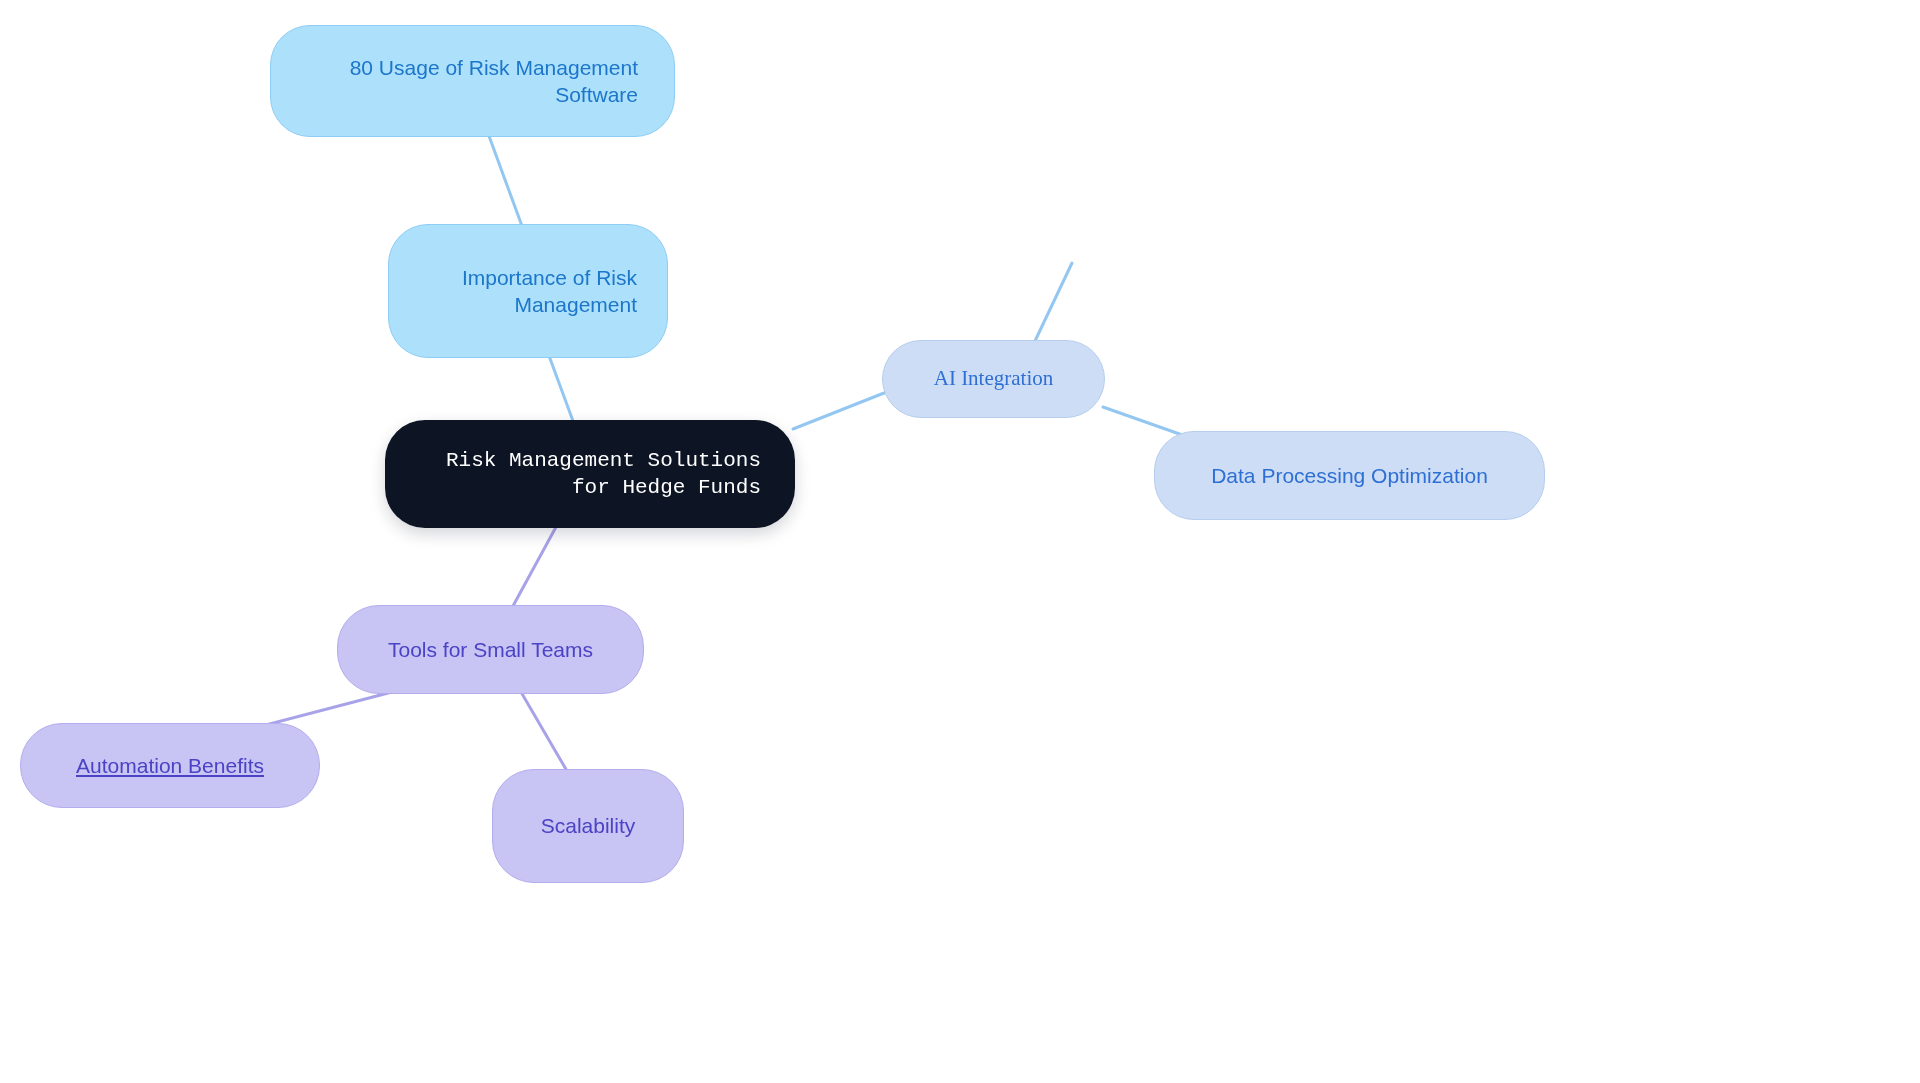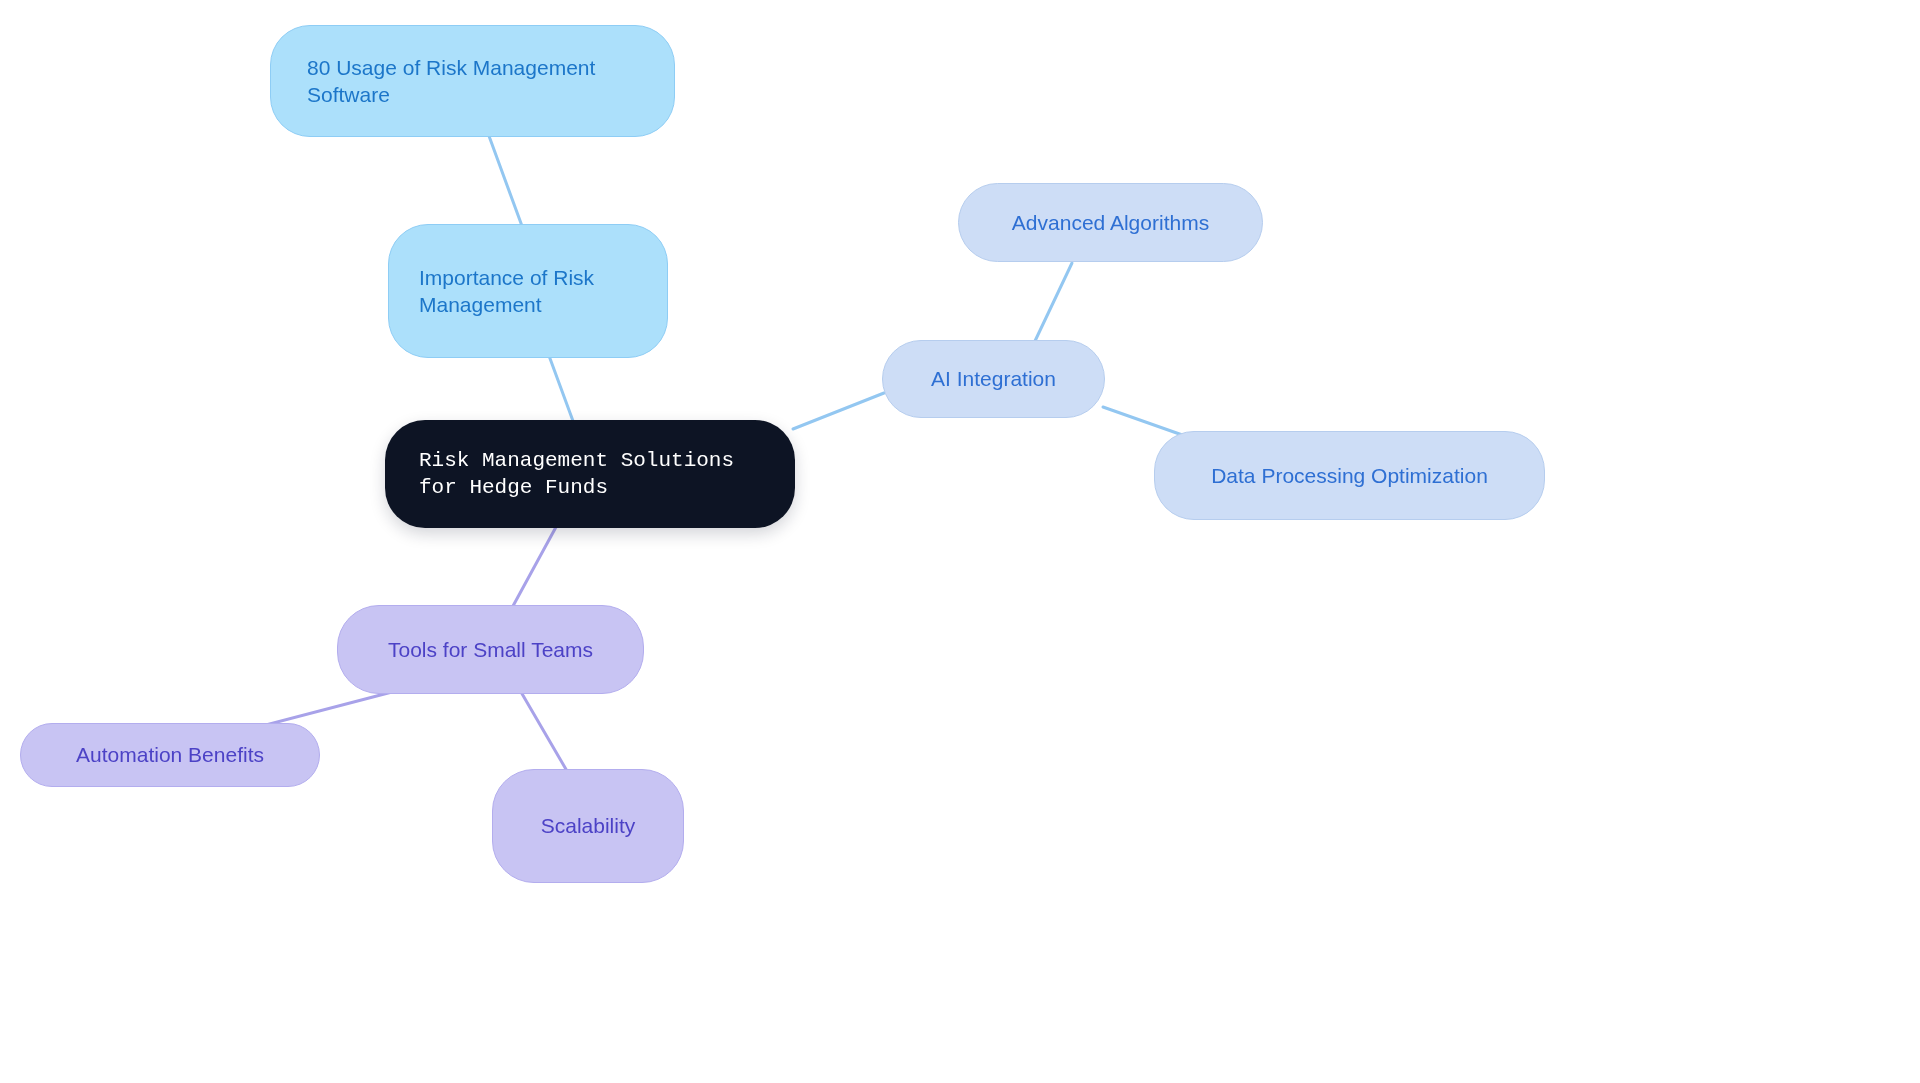--- a/index.html
+++ b/index.html
@@ -30,21 +30,21 @@
     fill: none;
   }
   .edge-blue   { stroke: var(--edge-blue, #93c7f1); }
   .edge-purple { stroke: var(--edge-purple, #a8a2e9); }
 
   .node {
     position: absolute;
     display: flex;
     align-items: center;
     justify-content: center;
-    text-align: left;
+    text-align: right;
     box-sizing: border-box;
     font-size: 21px;
     font-weight: 500;
     line-height: 1.3;
     cursor: pointer;
     border-radius: 40px;
   }
   .node.central {
     background: var(--central-bg, #0d1424);
     color: var(--central-text, #ffffff);
@@ -64,25 +64,25 @@
     background: var(--purple-bg, #c8c4f3);
     color: var(--purple-text, #4c42c6);
     border: 1.5px solid var(--purple-border, #b3adee);
     border-radius: 42px;
   }
 
   
   #node-central     { left: 385px;  top: 420px; width: 410px; height: 108px; padding: 0 34px; font-family: Liberation Mono, monospace; }
   #node-importance  { left: 388px;  top: 224px; width: 280px; height: 134px; padding: 0 30px; }
   #node-usage       { left: 270px;  top: 25px;  width: 405px; height: 112px; padding: 0 36px; }
-  #node-ai          { left: 882px;  top: 340px; width: 223px; height: 78px;  padding: 0 24px; }
+  #node-ai          { left: 882px;  top: 340px; width: 223px; height: 78px;  padding: 0 24px; font-family: Liberation Serif, serif; }
   #node-algorithms  { left: 958px;  top: 183px; width: 305px; height: 79px;  padding: 0 26px; }
   #node-dataproc    { left: 1154px; top: 431px; width: 391px; height: 89px;  padding: 0 28px; }
   #node-tools       { left: 337px;  top: 605px; width: 307px; height: 89px;  padding: 0 28px; }
-  #node-automation  { left: 20px;   top: 723px; width: 300px; height: 64px;  padding: 0 28px; }
+  #node-automation  { left: 20px;   top: 723px; width: 300px; height: 85px;  padding: 0 28px; text-decoration: underline; }
   #node-scalability { left: 492px;  top: 769px; width: 192px; height: 114px;  padding: 8px 20px; }
 </style>
 </head>
 <body>
 
 <div class="canvas">
 
   <svg class="edges" width="1920" height="1083" viewBox="0 0 1920 1083" aria-hidden="true">
     <line class="edge-blue" x1="489" y1="136" x2="522" y2="226"></line>
     <line class="edge-blue" x1="541" y1="334" x2="573" y2="421"></line>
@@ -103,23 +103,20 @@
   </div>
 
   <div class="node blue" id="node-usage">
     <span class="node-label">80 Usage of Risk Management Software</span>
   </div>
 
   <div class="node paleblue" id="node-ai">
     <span class="node-label">AI Integration</span>
   </div>
 
-  <div class="node paleblue" id="node-algorithms">
-    <span class="node-label">Advanced Algorithms</span>
-  </div>
 
   <div class="node paleblue" id="node-dataproc">
     <span class="node-label">Data Processing Optimization</span>
   </div>
 
   <div class="node purple" id="node-tools">
     <span class="node-label">Tools for Small Teams</span>
   </div>
 
   <div class="node purple" id="node-automation">

